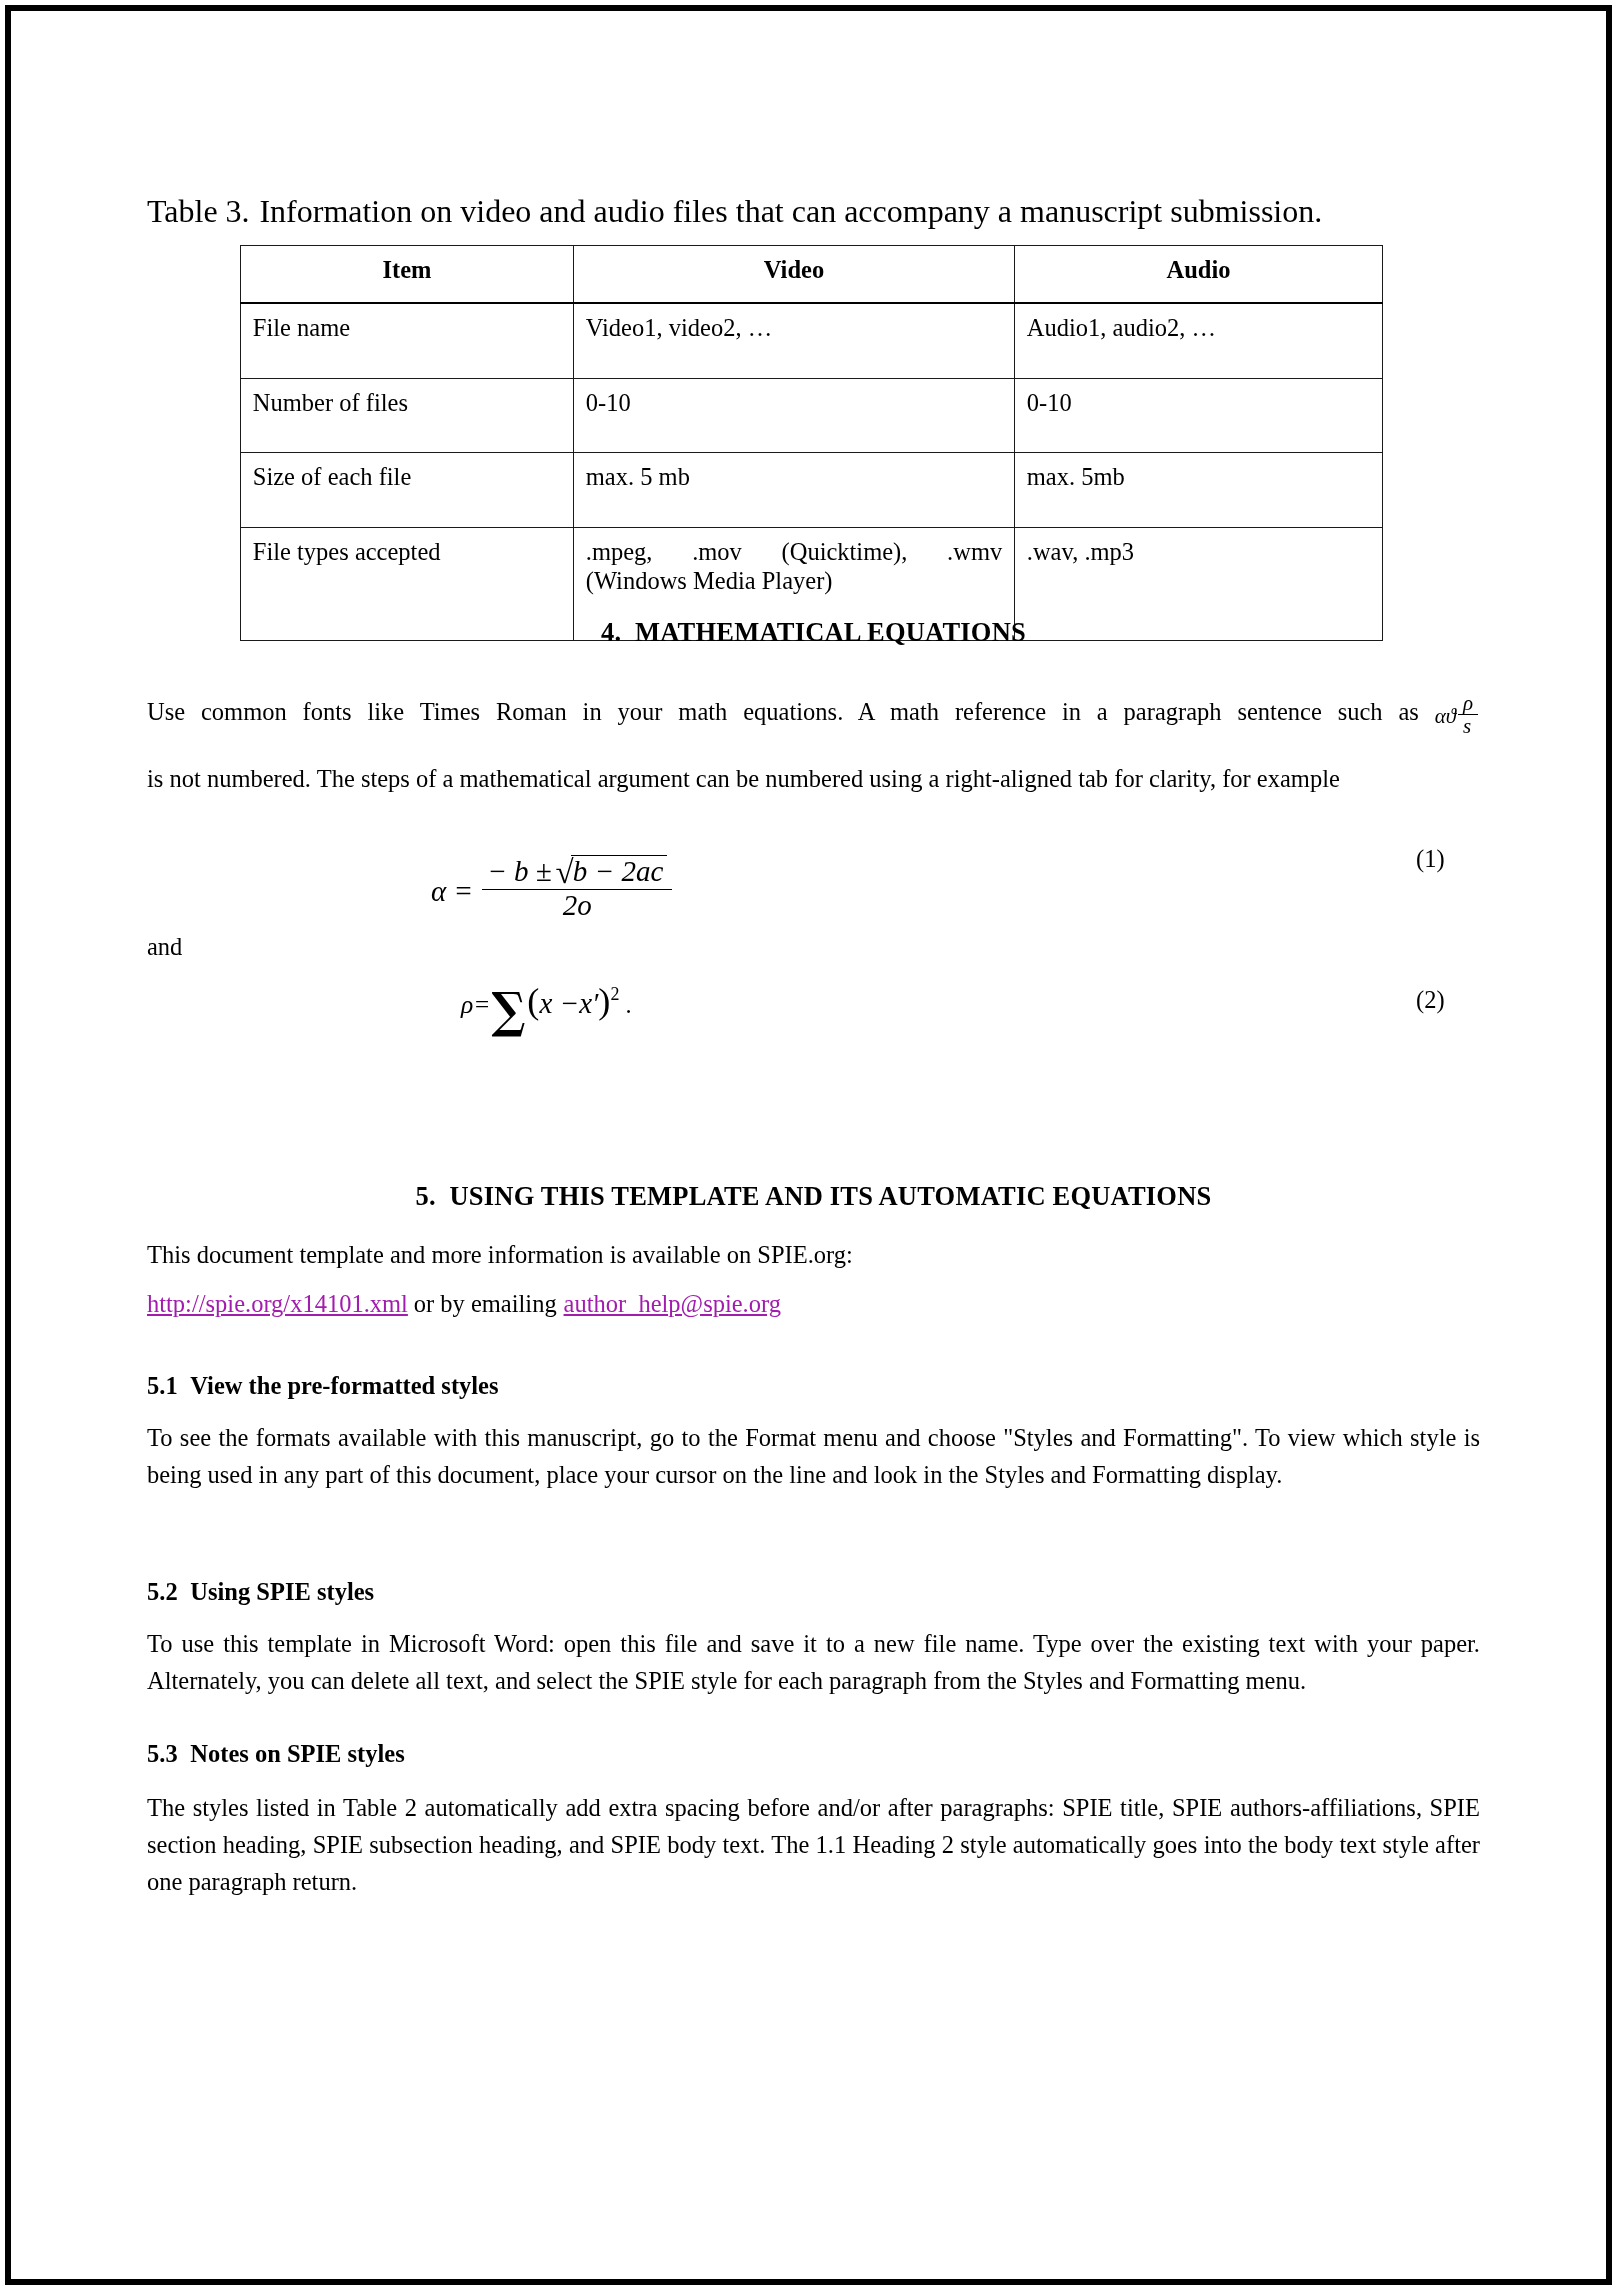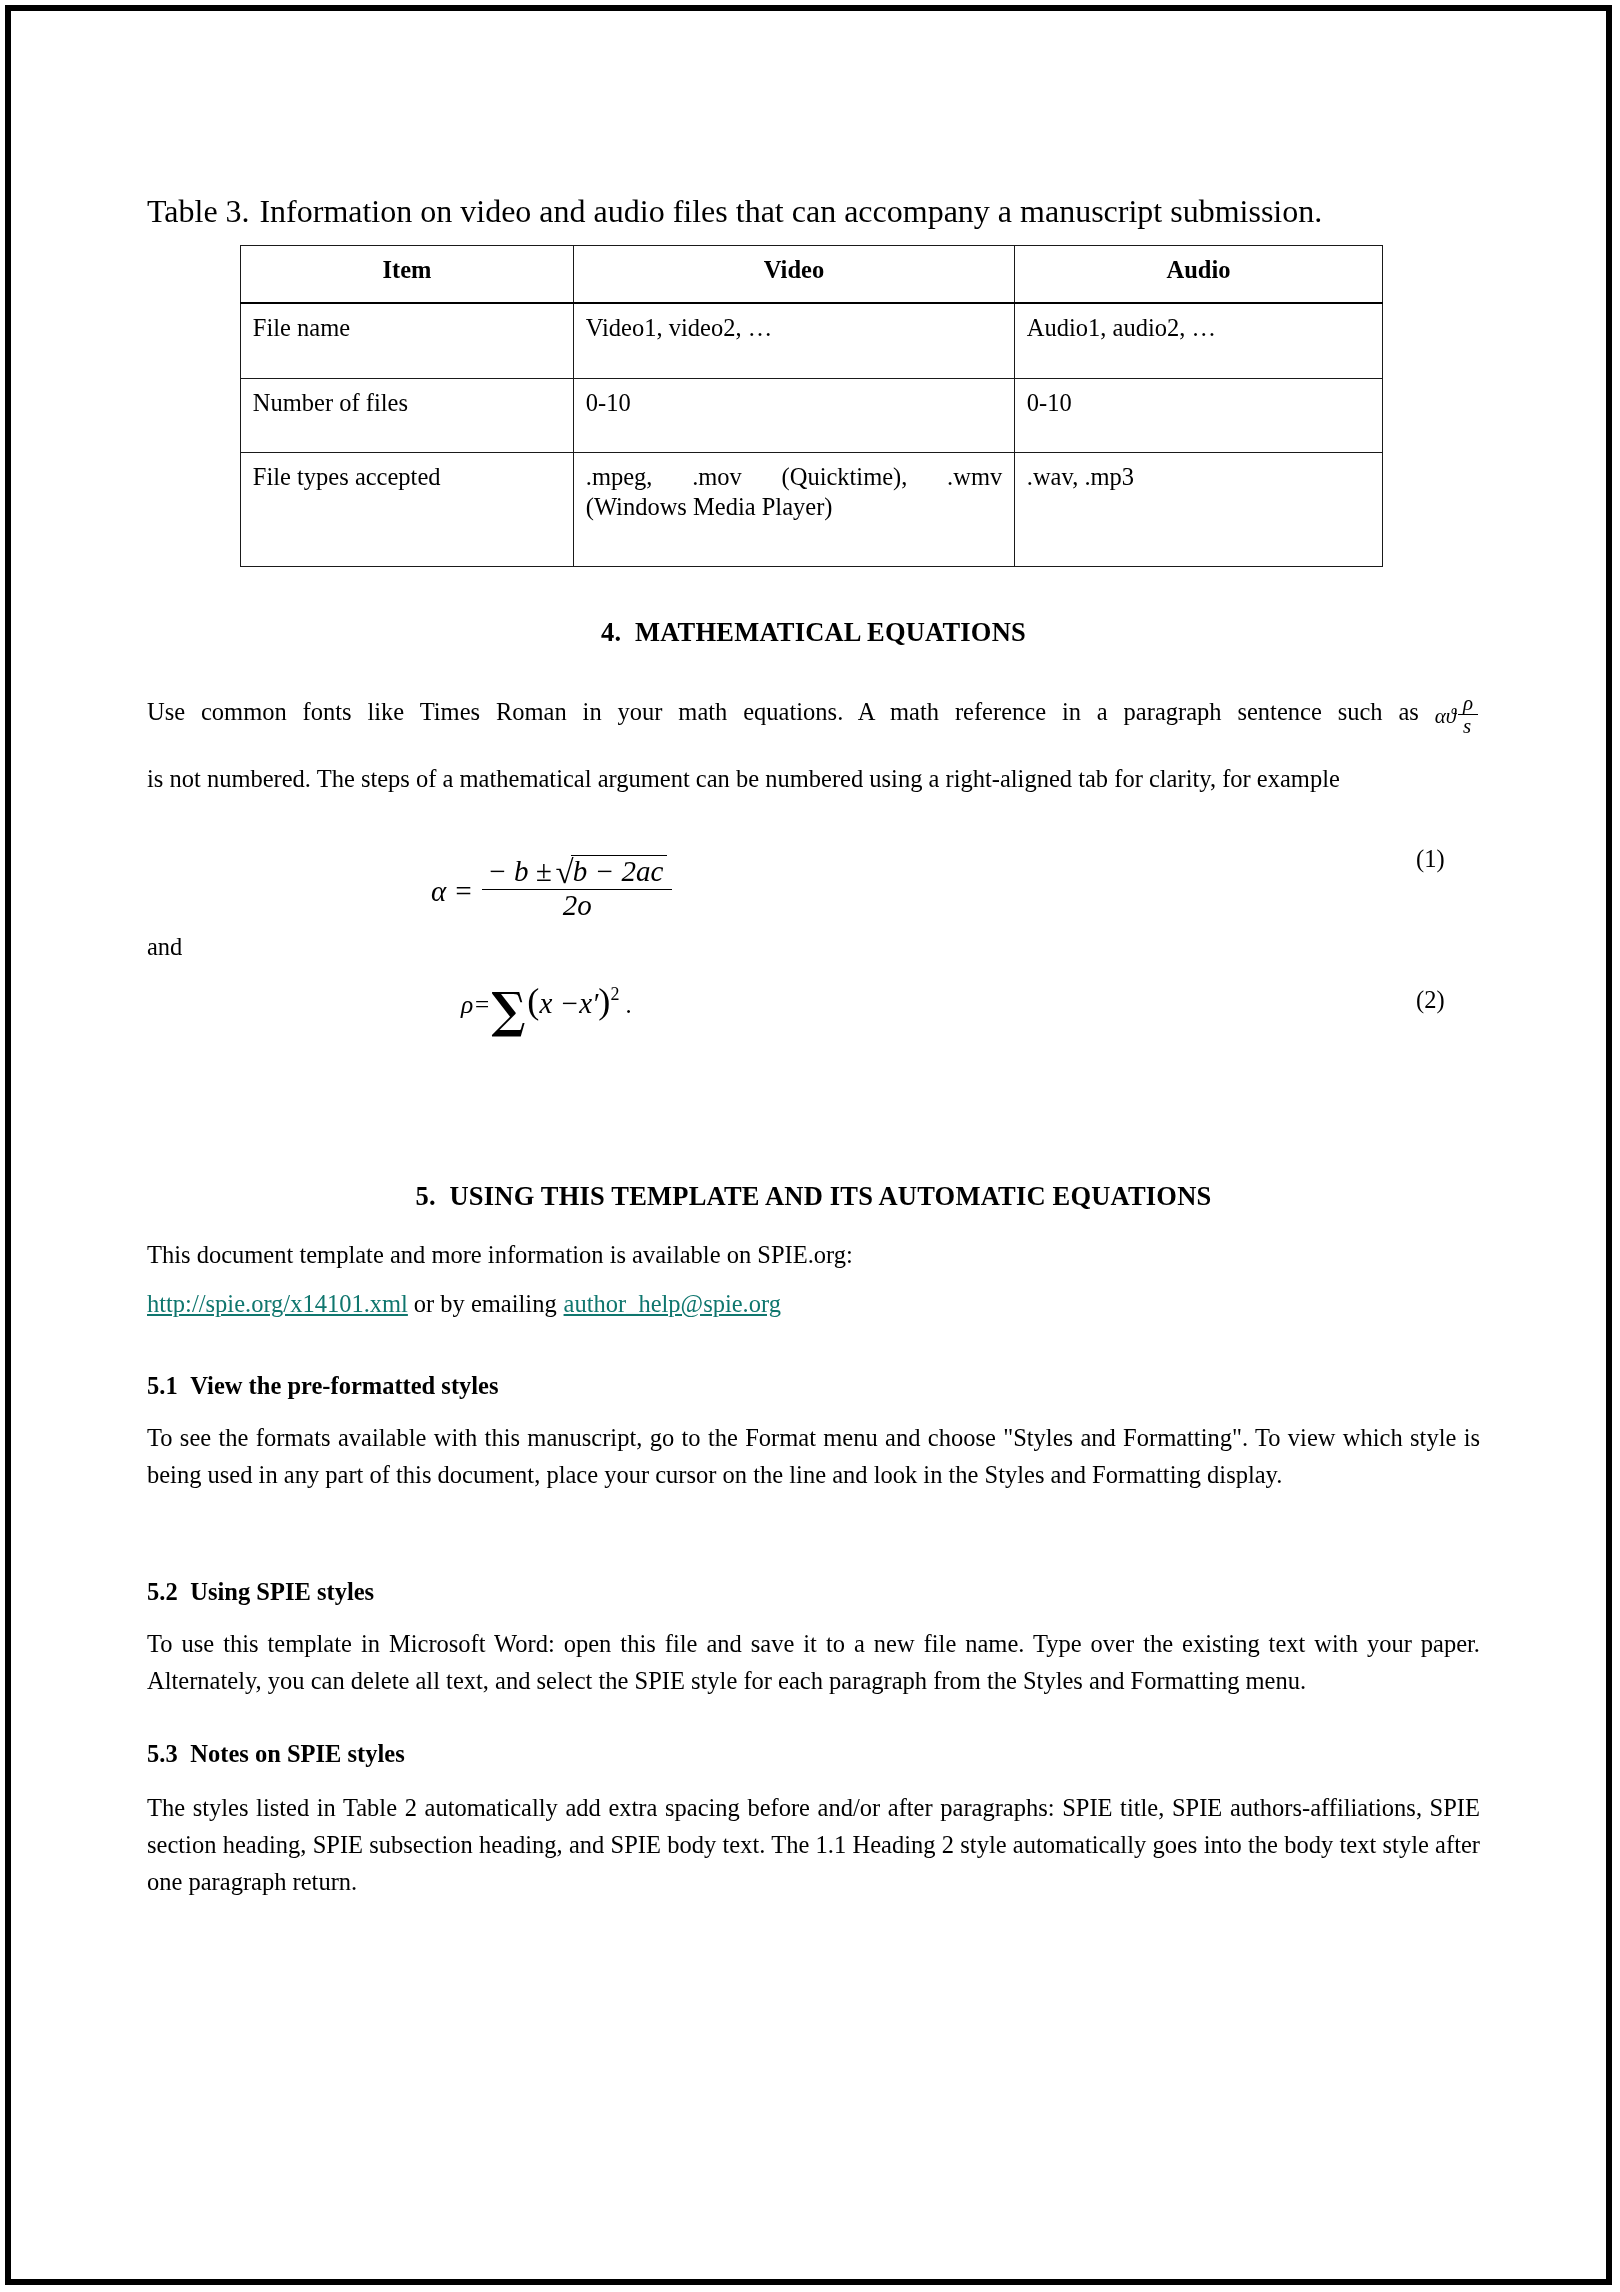--- a/index.html
+++ b/index.html
@@ -110,21 +110,21 @@
     text-align-last: left;
   }
   .plain {
     position: absolute;
     left: 0;
     font-size: 24.5px;
     line-height: 1.5;
   }
 
   a.doclink {
-    color: #0f766e;
+    color: #a21caf;
   }
 
   
   .mi { font-family: "Liberation Serif", "DejaVu Serif", serif; font-style: italic; }
   .frac {
     display: inline-block;
     vertical-align: -0.48em;
     text-align: center;
     line-height: 1.05;
     margin: 0 2px;
@@ -209,20 +209,25 @@
     <tbody>
       <tr>
         <td>File name</td>
         <td>Video1, video2, …</td>
         <td>Audio1, audio2, …</td>
       </tr>
       <tr>
         <td>Number of files</td>
         <td>0-10</td>
         <td>0-10</td>
+      </tr>
+      <tr>
+        <td>Size of each file</td>
+        <td>max. 5 mb</td>
+        <td>max. 5mb</td>
       </tr>
       <tr>
         <td>File types accepted</td>
         <td>
           <span class="just-line">.mpeg, .mov (Quicktime), .wmv</span>
           <span>(Windows Media Player)</span>
         </td>
         <td>.wav, .mp3</td>
       </tr>
     </tbody>

